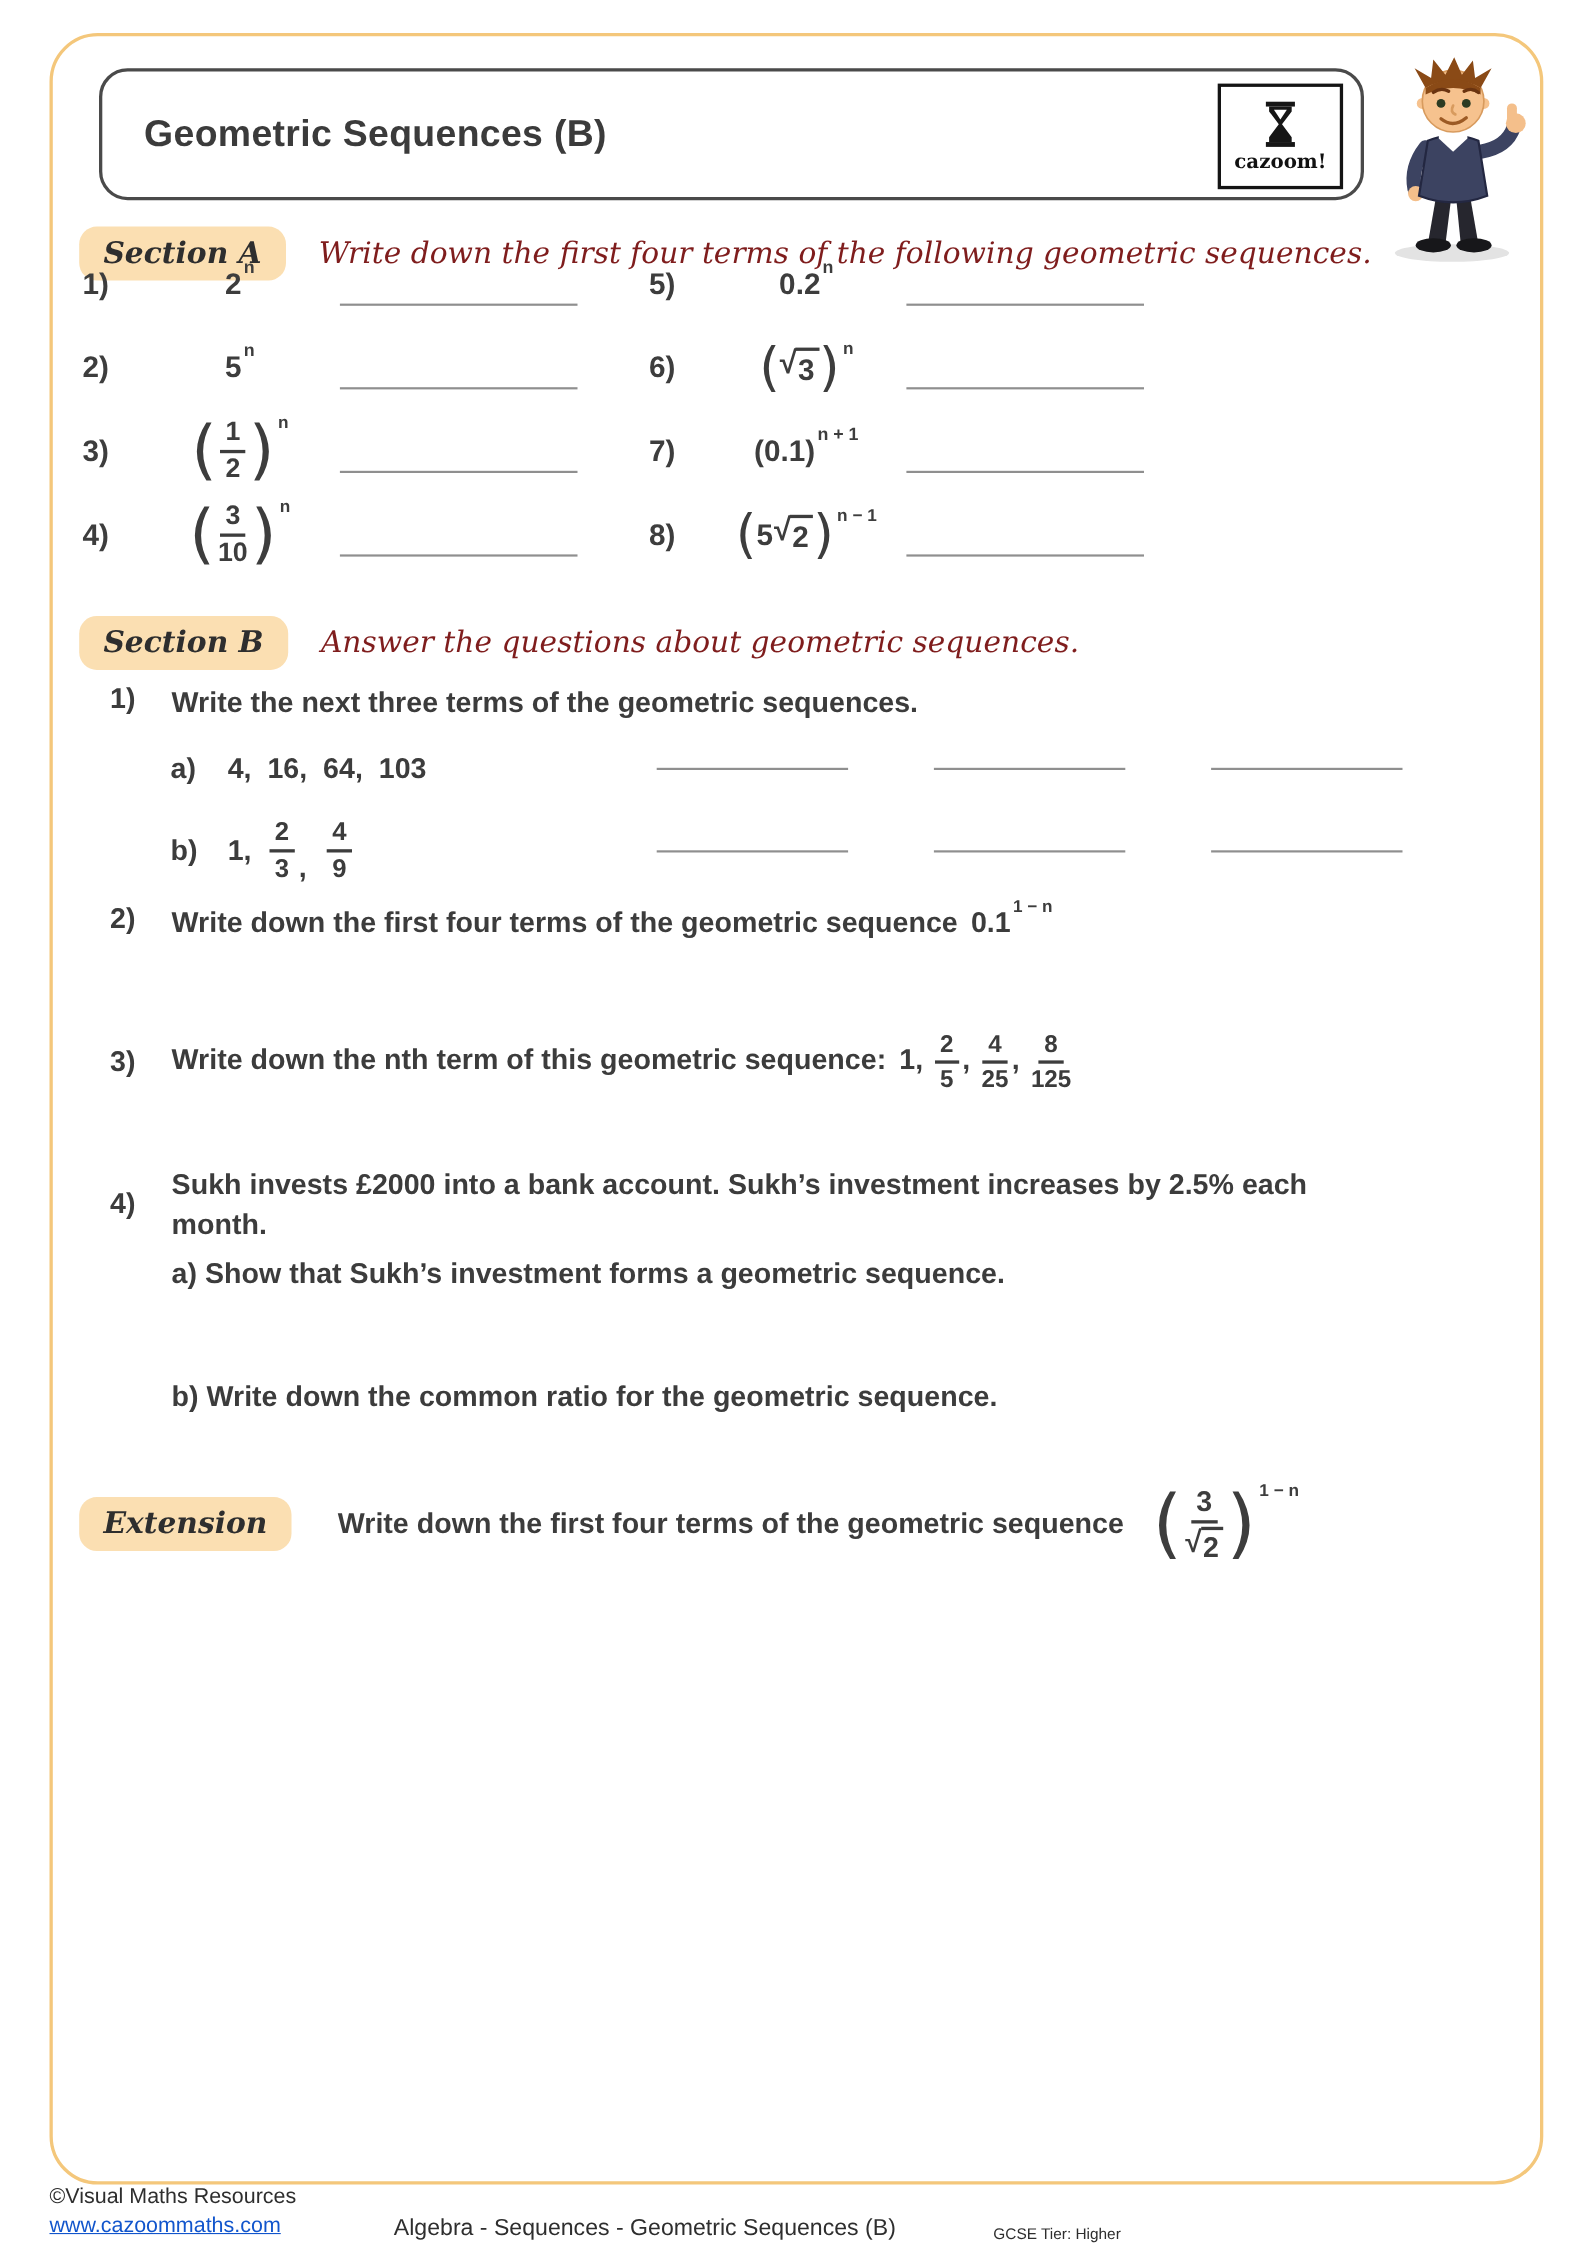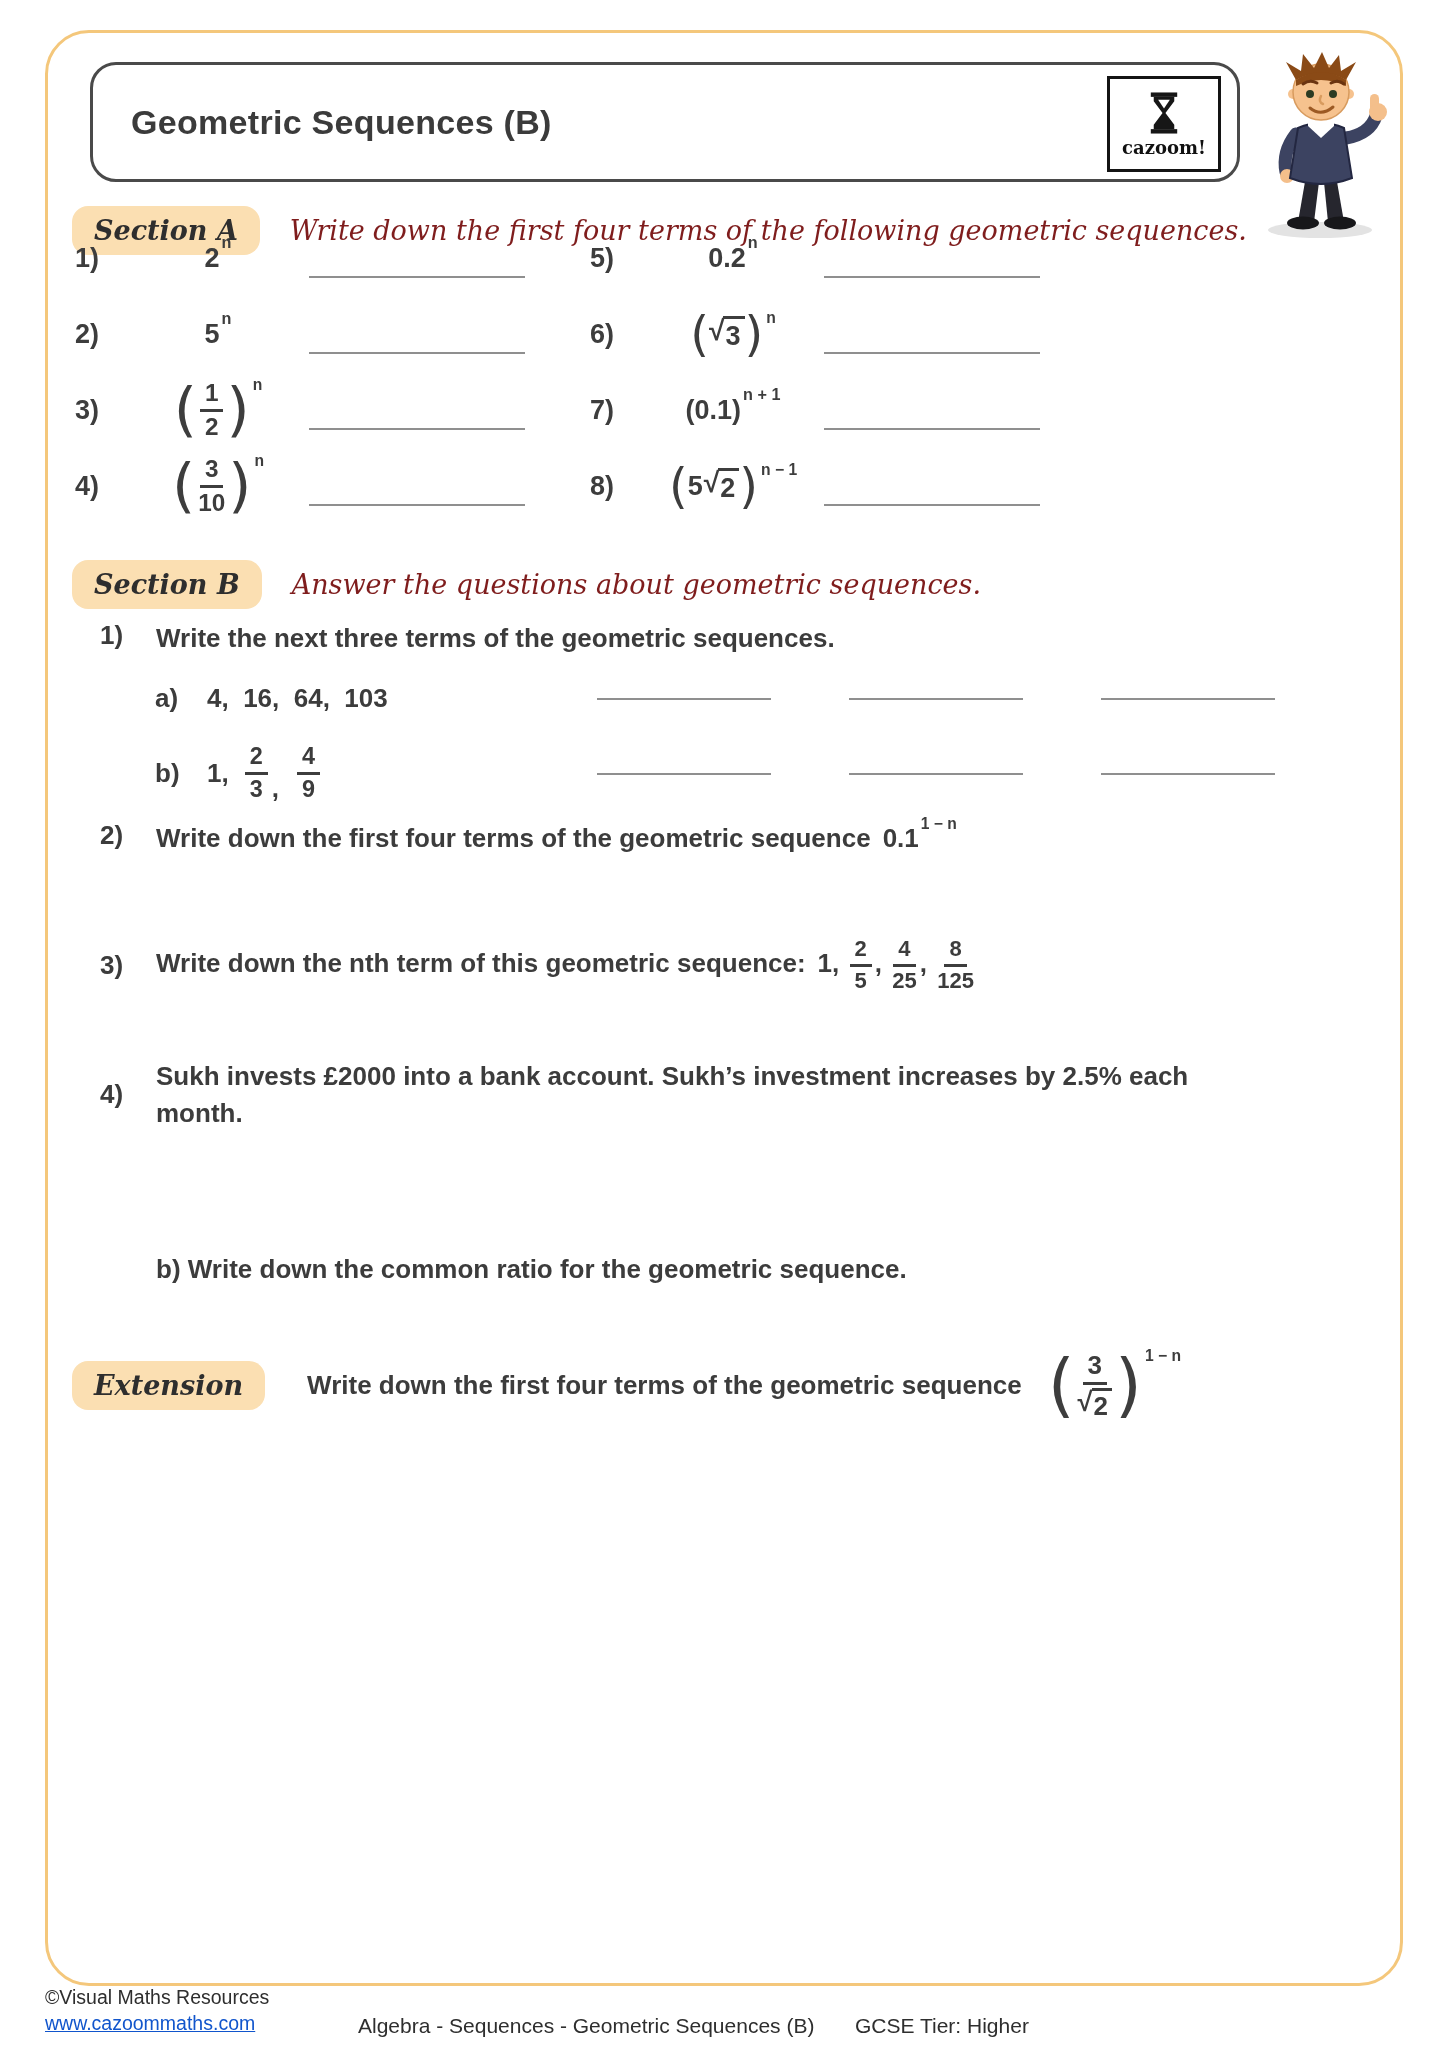--- a/index.html
+++ b/index.html
@@ -74,21 +74,21 @@
 
   
   .ext-text { font-weight:bold; font-size:26px; margin-left:42px; color:#3c3c3c; }
   .ext-math { display:inline-flex; align-items:center; font-weight:bold; font-size:27px; margin-left:26px; }
 
   
   .footer { position:absolute; left:45px; top:1982px; width:1358px; height:62px; font-size:19.5px; color:#2e2e2e; }
   .f-left { position:absolute; left:0; top:2px; line-height:1.35; }
   .site-link { color:#1155cc; text-decoration:underline; cursor:pointer; }
   .f-center { position:absolute; left:313px; bottom:6px; font-size:21px; }
-  .f-right { position:absolute; left:810px; bottom:6px; font-size:21px; }
+  .f-right { position:absolute; left:858px; bottom:6px; font-size:14px; }
 </style>
 </head>
 <body>
 
 <div class="page">
 
   <div class="frame"></div>
 
   <div class="header-box">
     <h1 class="title">Geometric Sequences (B)</h1>
@@ -286,20 +286,21 @@
             <span class="fnum">8</span>
             <span class="fden">125</span>
           </span>
     </span></p>
   </div>
 
   <div class="q vcenter" style="left:100px; top:1058px">
     <span class="qnum2">4)</span>
     <p class="qline" style="width:1095px">Sukh invests £2000 into a bank account. Sukh’s investment increases by 2.5% each month.</p>
   </div>
+  <p class="q" style="left:156px; top:1142px">a) Show that Sukh’s investment forms a geometric sequence.</p>
   <p class="q" style="left:156px; top:1254px">b) Write down the common ratio for the geometric sequence.</p>
 
   <div class="sec-row" style="top:1352px">
     <div class="pill">Extension</div>
     <p class="ext-text">Write down the first four terms of the geometric sequence</p>
     <span class="ext-math">
       <span class="bigparen xl">(</span>
       <span class="frac extf">
         <span class="fnum">3</span>
         <span class="fden"><span class="sqrt">

